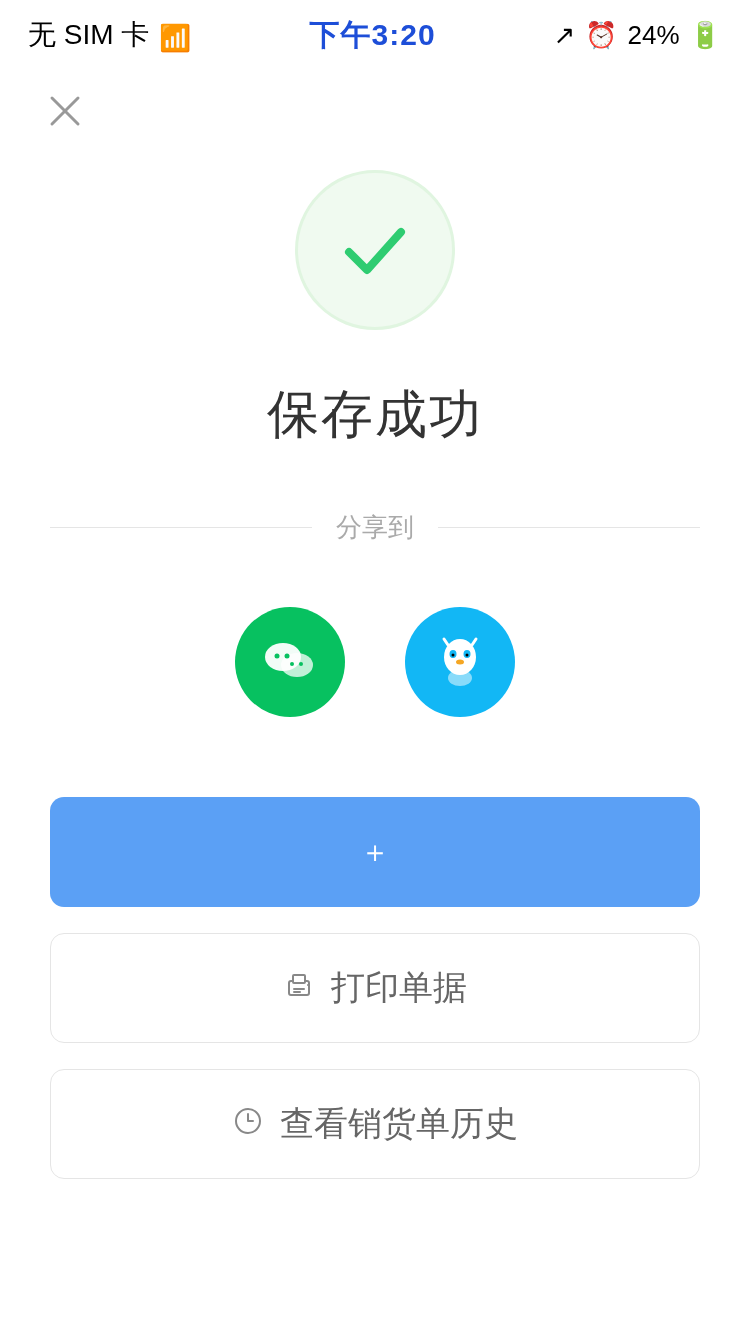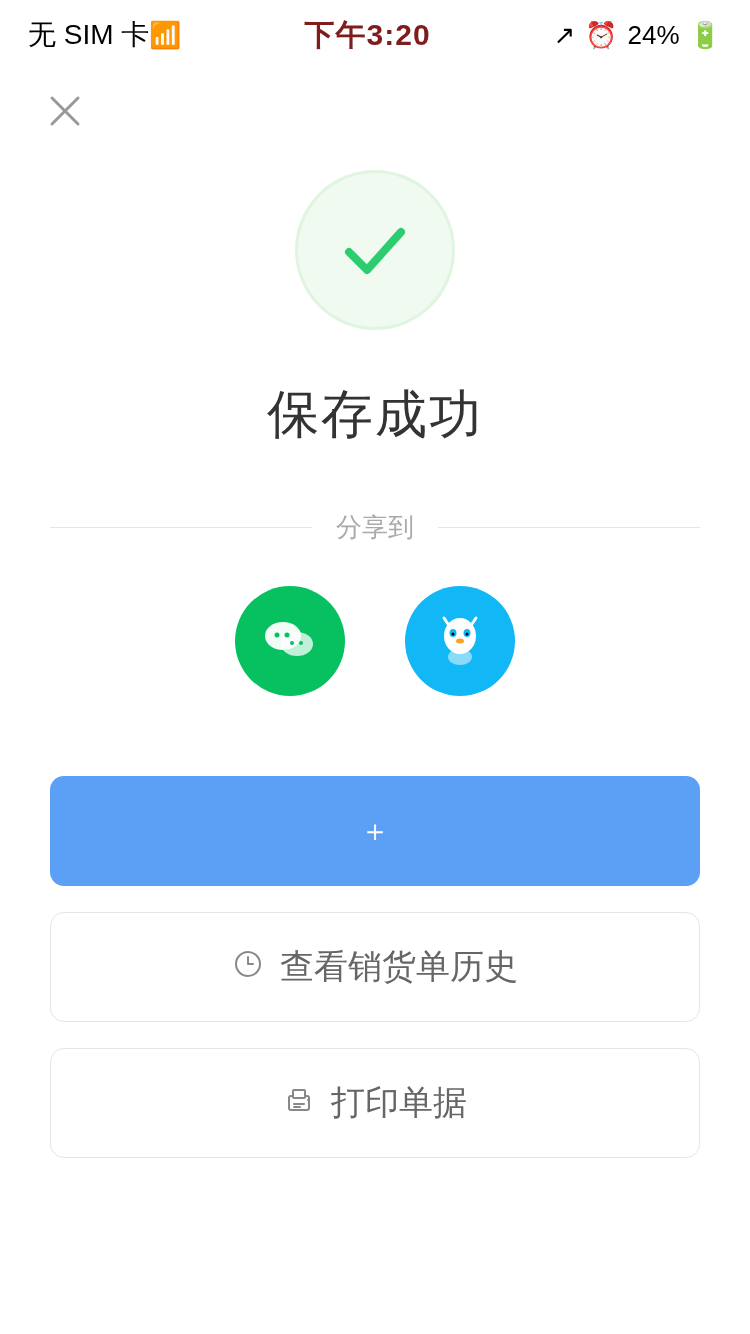--- a/index.html
+++ b/index.html
@@ -20,34 +20,35 @@
       height: 70px;
       display: flex;
       align-items: center;
       justify-content: space-between;
       padding: 0 28px;
       background: #ffffff;
     }
 
     .status-left {
       display: flex;
-      align-items: center;
+      align-items: flex-end;
+      gap: 10px;
       font-size: 28px;
       color: #000;
       font-weight: 500;
     }
 
     .wifi-icon {
       font-size: 26px;
     }
 
     .status-center {
       font-size: 30px;
       font-weight: 600;
-      color: #7f1d1d;
+      color: #1d4ed8;
       letter-spacing: 1px;
     }
 
     .status-right {
       display: flex;
       align-items: center;
       gap: 10px;
       font-size: 26px;
       color: #000;
     }
@@ -105,21 +106,21 @@
       margin-bottom: 60px;
       letter-spacing: 2px;
     }
 
     
     .share-divider {
       width: 100%;
       display: flex;
       align-items: center;
       padding: 0 50px;
-      margin-bottom: 41px;
+      margin-bottom: 62px;
     }
 
     .divider-line {
       flex: 1;
       height: 1px;
       background: #e5e5e5;
     }
 
     .divider-label {
       font-size: 26px;
@@ -265,40 +266,40 @@
 
         <ellipse cx="31" cy="47" rx="12" ry="8" fill="white" opacity="0.5"></ellipse>
       </svg>
     </button>
   </div>
 
   <div class="action-buttons">
 
     <button class="action-btn btn-primary">
       <span class="btn-icon">＋</span>
-    </button>
-
-    <button class="action-btn btn-secondary">
-      <span class="btn-icon">
-        <svg width="32" height="32" viewBox="0 0 32 32" fill="none" xmlns="http://www.w3.org/2000/svg">
-          <circle cx="16" cy="16" r="12" stroke="#888" stroke-width="2"></circle>
-          <polyline points="16,9 16,16 21,16" stroke="#888" stroke-width="2" stroke-linecap="round" stroke-linejoin="round"></polyline>
-        </svg>
-      </span>
-      <span>查看销货单历史</span>
     </button>
 
     <button class="action-btn btn-secondary">
       <span class="btn-icon">
         <svg width="32" height="32" viewBox="0 0 32 32" fill="none" xmlns="http://www.w3.org/2000/svg">
           <rect x="6" y="12" width="20" height="14" rx="2" stroke="#888" stroke-width="2"></rect>
           <rect x="10" y="6" width="12" height="8" rx="1" fill="white" stroke="#888" stroke-width="2"></rect>
           <rect x="10" y="19" width="12" height="2" rx="1" fill="#888"></rect>
           <rect x="10" y="22" width="8" height="2" rx="1" fill="#888"></rect>
           <rect x="24" y="15" width="3" height="2" rx="1" fill="#888"></rect>
         </svg>
       </span>
       <span>打印单据</span>
     </button>
 
+    <button class="action-btn btn-secondary">
+      <span class="btn-icon">
+        <svg width="32" height="32" viewBox="0 0 32 32" fill="none" xmlns="http://www.w3.org/2000/svg">
+          <circle cx="16" cy="16" r="12" stroke="#888" stroke-width="2"></circle>
+          <polyline points="16,9 16,16 21,16" stroke="#888" stroke-width="2" stroke-linecap="round" stroke-linejoin="round"></polyline>
+        </svg>
+      </span>
+      <span>查看销货单历史</span>
+    </button>
+
   </div>
 
 </div>
 
 </body></html>

